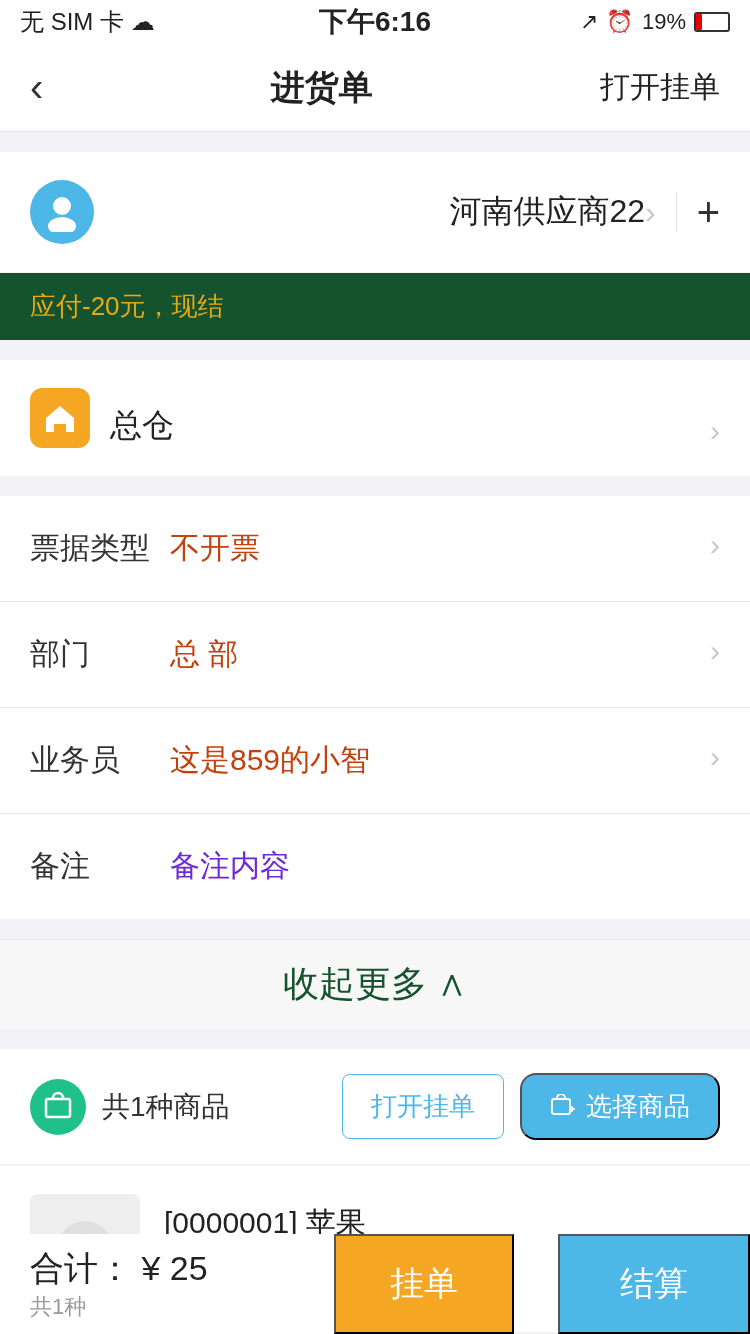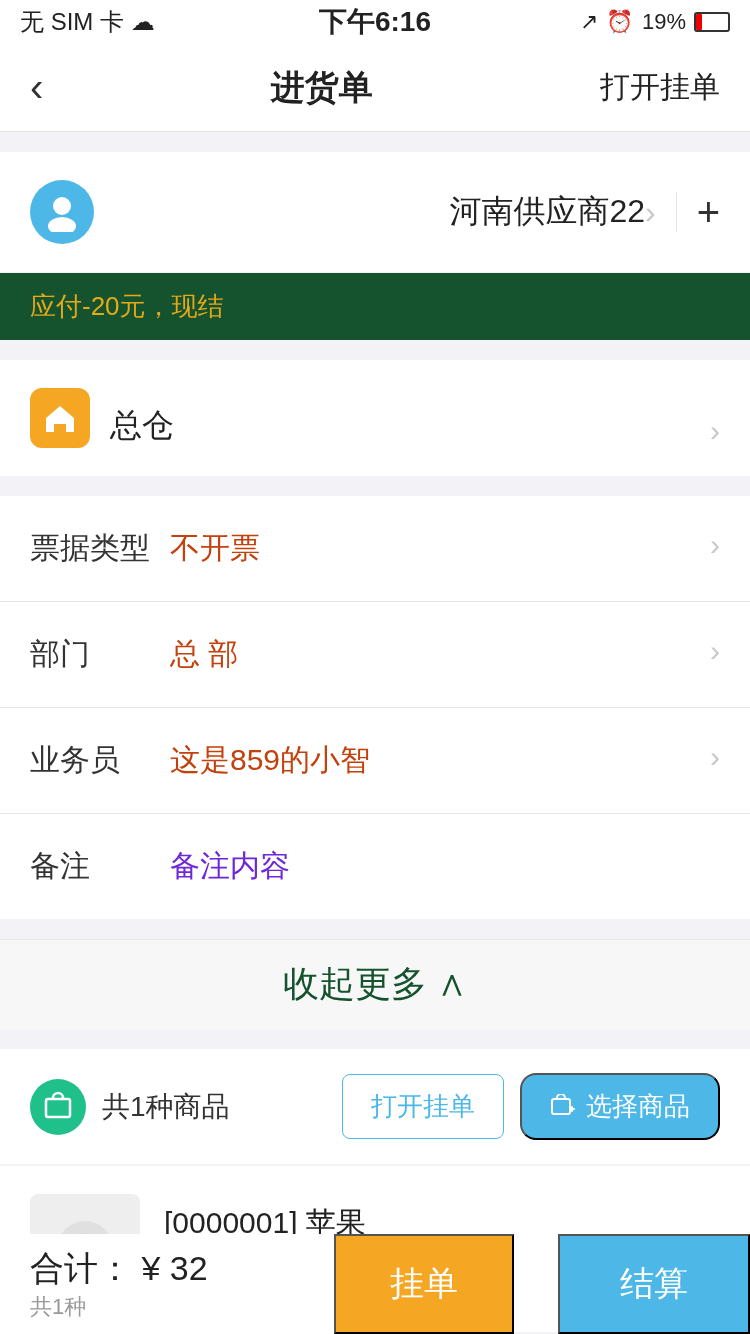--- a/index.html
+++ b/index.html
@@ -406,19 +406,19 @@
   </div>
   <span class="product-more">···</span>
 </div>
 
 <div style="height:100px;"></div>
 
 <div class="bottom-bar">
   <div class="bottom-total">
     <div class="total-main">
       <span>合计：</span>
-      <span>¥ 32</span>
+      <span>¥ 25</span>
     </div>
     <div class="total-sub">共1种</div>
   </div>
   <button class="btn-pend">挂单</button>
   <button class="btn-checkout">结算</button>
 </div>
 
 </body></html>

